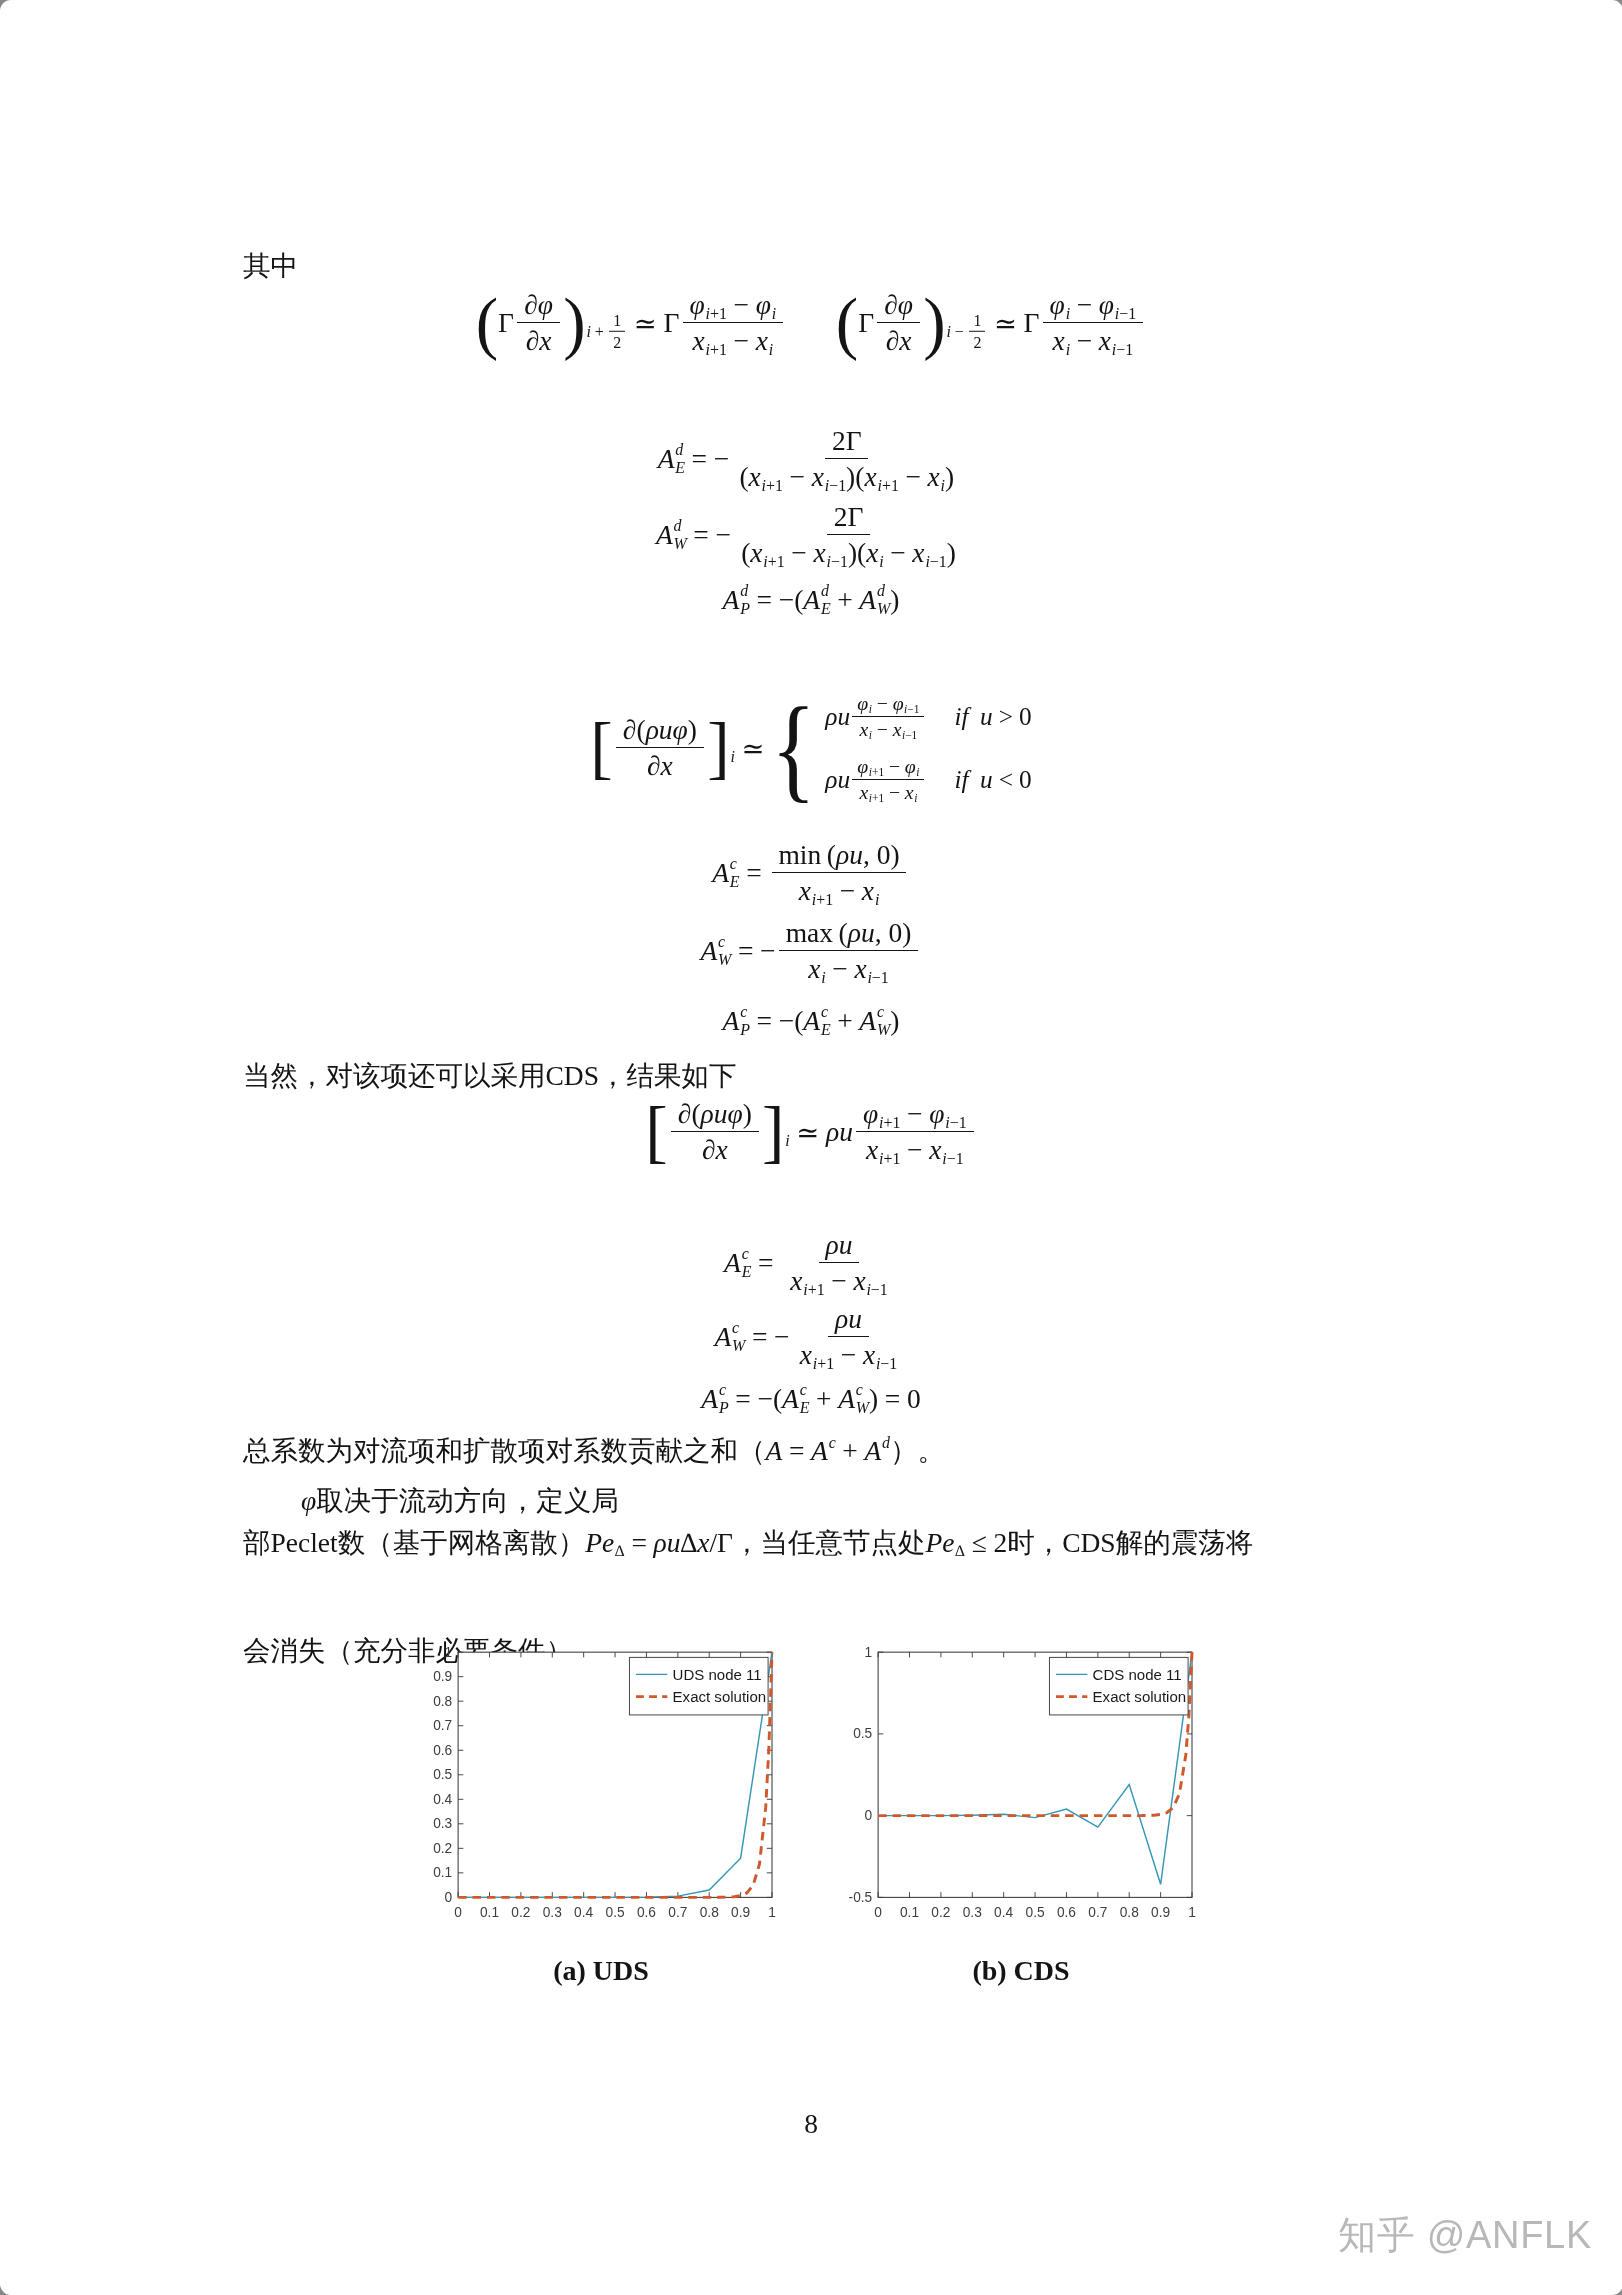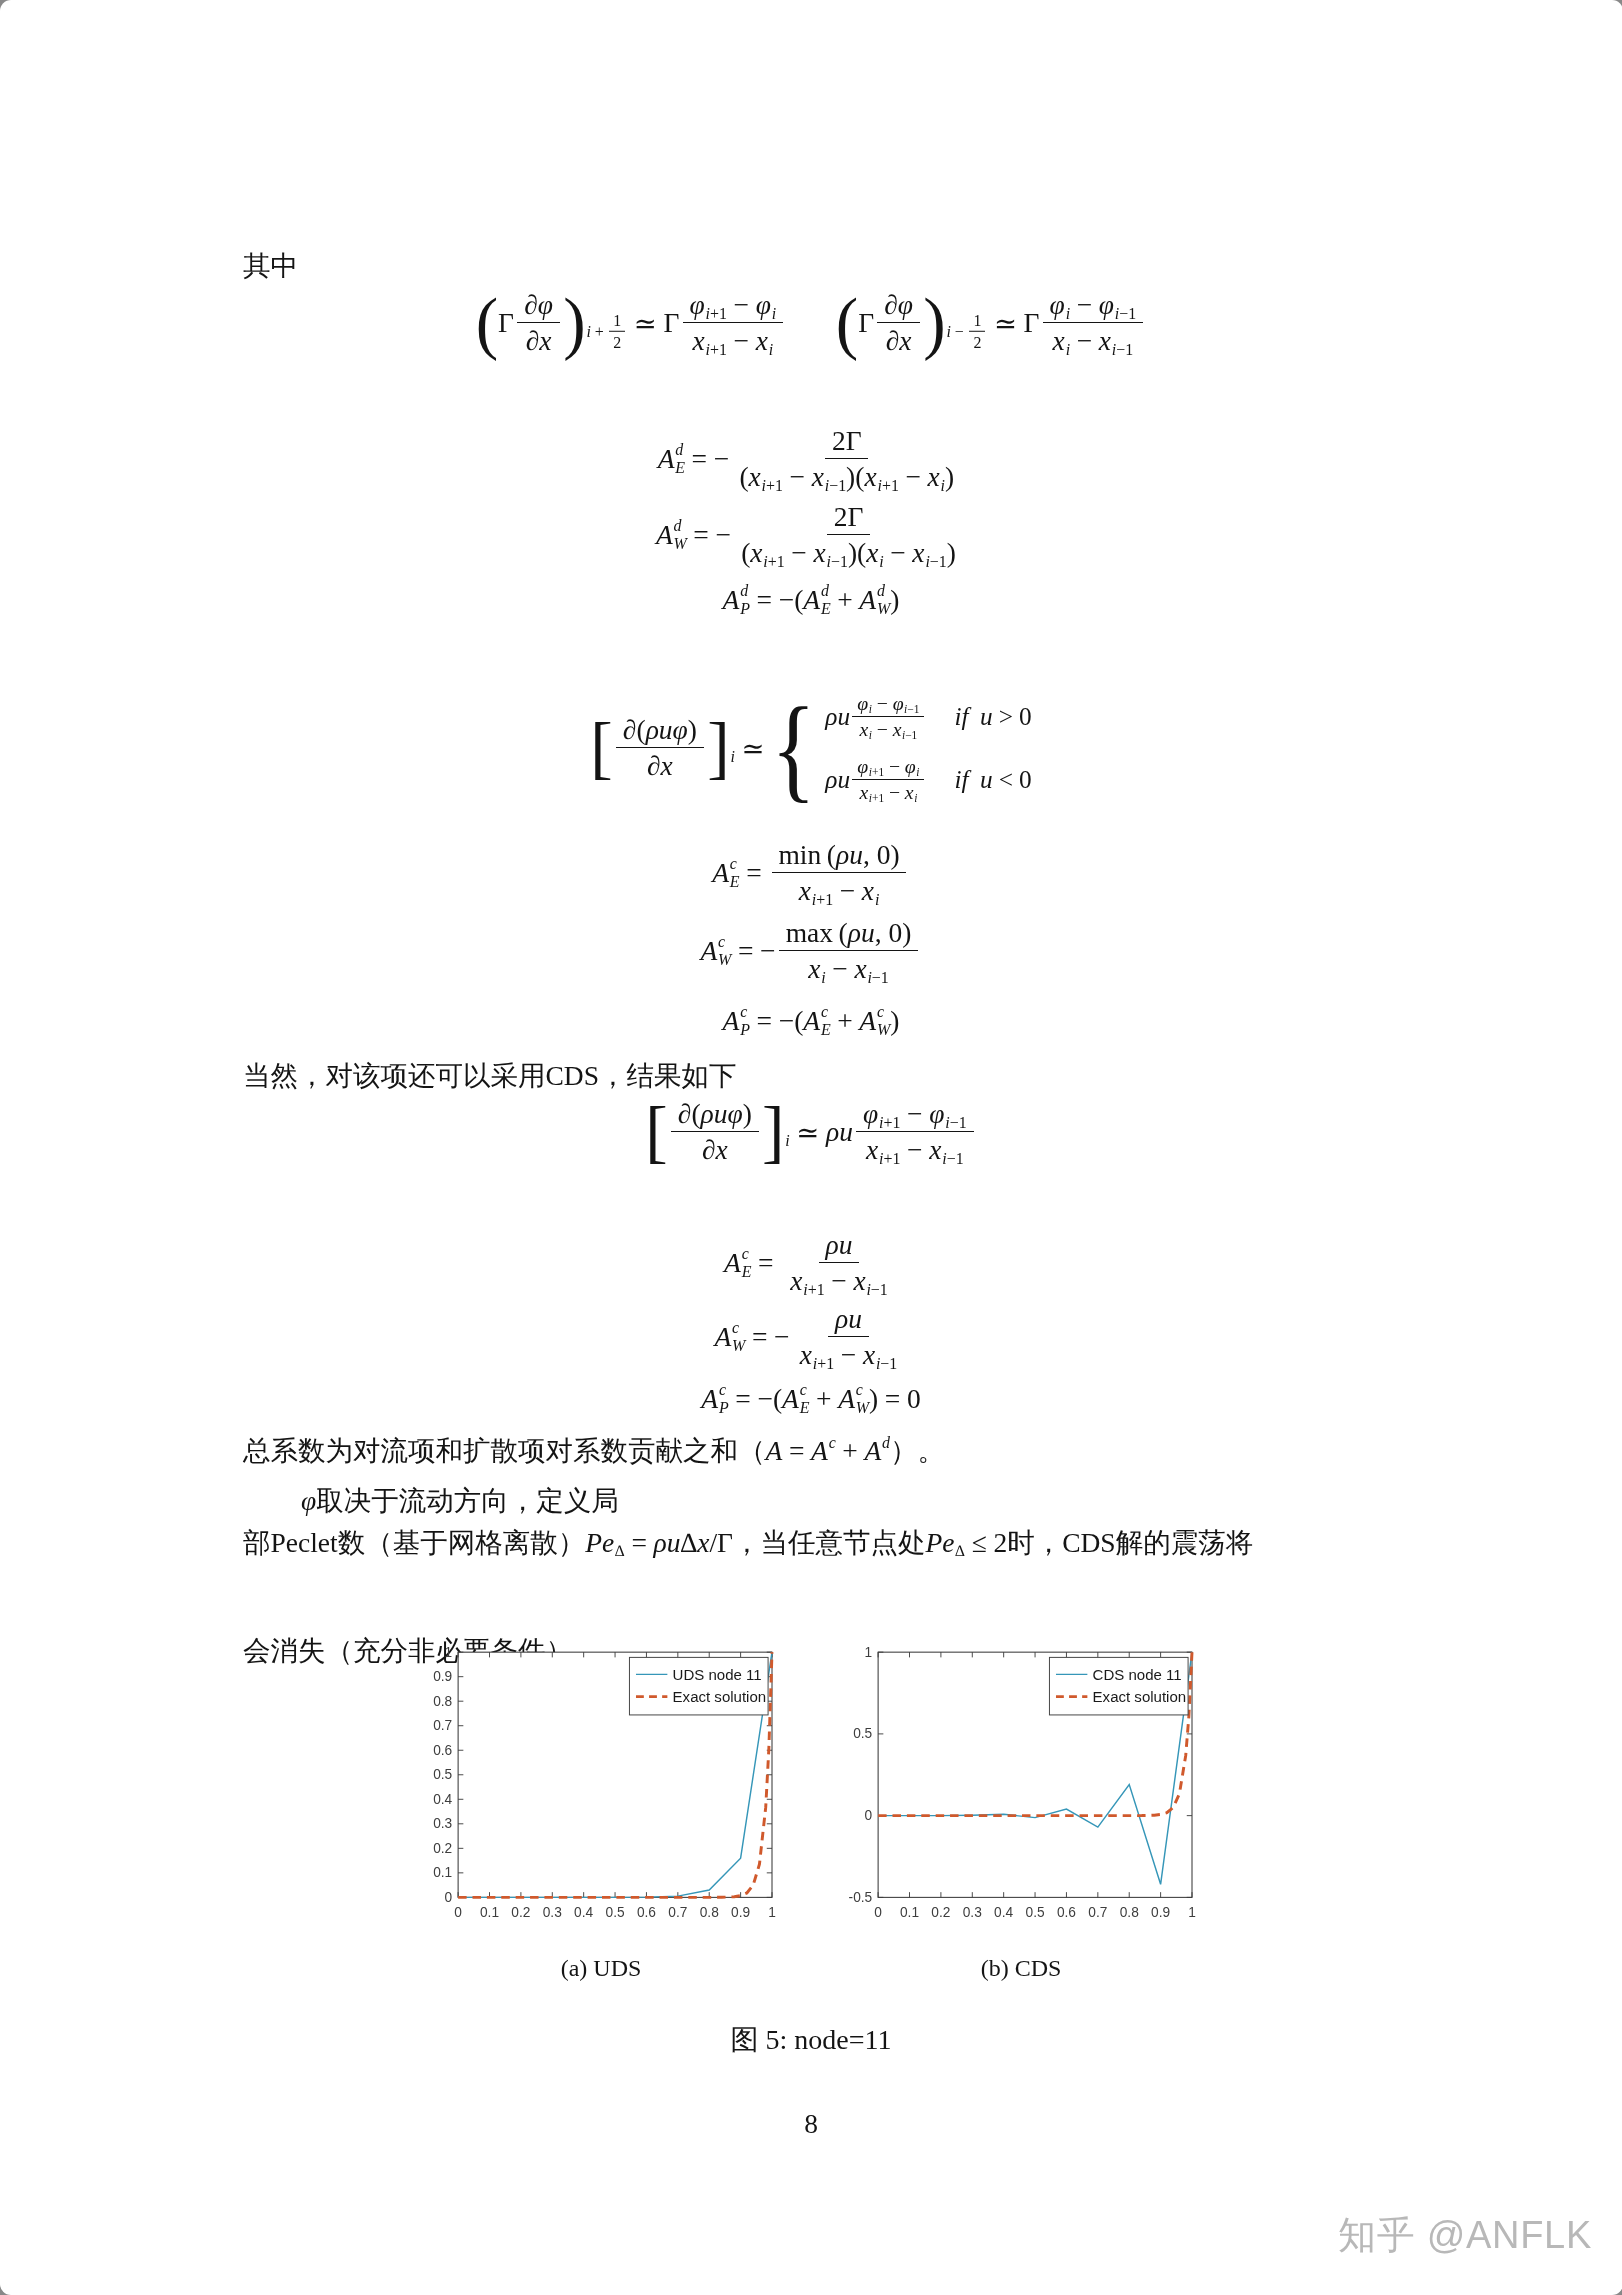--- a/index.html
+++ b/index.html
@@ -23,21 +23,21 @@
   .msc.suponly{transform:translateY(-.45em);}
   .br{font-weight:400;display:inline-block;}
   .br.big{font-size:2.45em;font-weight:200;line-height:.85;transform:scaleY(1.05);}
   .mcases{display:inline-flex;align-items:center;}
   .mcbrace{font-size:3.4em;font-weight:200;line-height:.8;transform:scaleY(1.25);margin-right:.1em;}
   .mcrows{display:inline-flex;flex-direction:column;gap:.5em;}
   .mcrow{display:inline-flex;align-items:center;font-size:.92em;}
   .mcases .mf{font-size:.78em;}
   .mcond{margin-left:1.1em;}
   .chartbox{width:370px;height:291px;}
-  .panel-caption{font-size:24px;width:370px;text-align:center;}
+  .panel-caption{font-size:28px;width:370px;text-align:center;font-weight:bold;}
   .figcaption{left:243px;width:1136px;text-align:center;font-size:28px;}
   .pagenum{left:243px;width:1136px;text-align:center;font-size:27.5px;}
   .watermark{right:31px;font-size:38px;font-family:"Liberation Sans","DejaVu Sans",sans-serif;letter-spacing:0.7px;}
 </style>
 </head>
 <body>
 
 <div class="page">
 
   <div class="abs bodyline" style="top:249px"><span>其中</span></div>
@@ -920,20 +920,19 @@
           <text x="392" y="56" font-size="23" fill="#1a1a1a" font-family="Liberation Sans, DejaVu Sans, sans-serif">CDS  node 11</text>
           <line x1="336" y1="82" x2="384" y2="82" stroke="#d0592c" stroke-width="4.5" stroke-dasharray="12 8"></line>
           <text x="392" y="90" font-size="23" fill="#1a1a1a" font-family="Liberation Sans, DejaVu Sans, sans-serif">Exact solution</text>
         </g>
       </svg>
   </div>
 
   <div class="abs panel-caption" style="left:416px;top:1955px"><span>(a) UDS</span></div>
   <div class="abs panel-caption" style="left:836px;top:1955px"><span>(b) CDS</span></div>
 
-  <div class="abs figcaption" style="top:2021px"><span>图 5: node=11</span></div>
 
   <div class="abs pagenum" style="top:2108px"><span>8</span></div>
 
   <div class="abs watermark" style="top: 2210px; color: rgb(184, 184, 184);"><span>知乎 @ANFLK</span></div>
 
 </div>
 
 
 </body></html>

